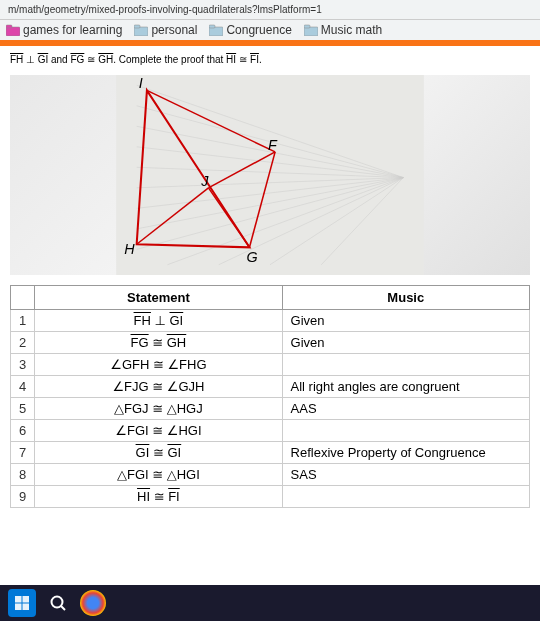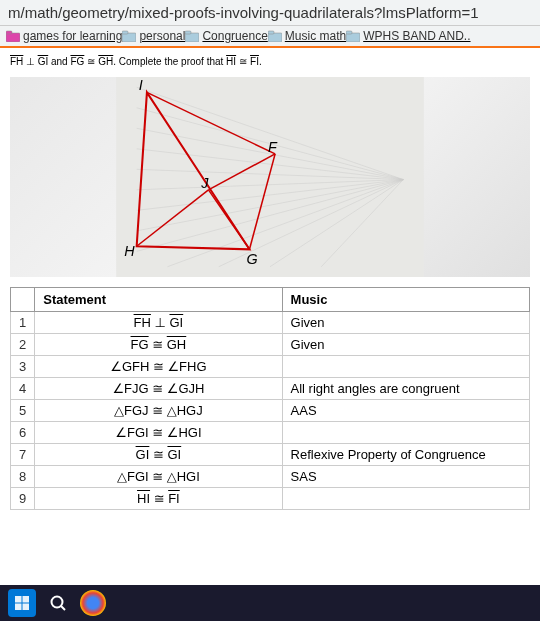--- a/index.html
+++ b/index.html
@@ -16,34 +16,34 @@
       background: #f1f3f4;
       padding: 4px 8px;
       border-bottom: 1px solid #ccc;
       display: flex;
       align-items: center;
       gap: 10px;
       overflow: hidden;
       white-space: nowrap;
     }
     .browser-bar .url {
-      font-size: 15px;
+      font-size: 10px;
       color: #333;
       flex-shrink: 0;
     }
 
     
     .bookmarks-bar {
       background: #f1f3f4;
       padding: 3px 6px;
-      border-bottom: 2px solid #f97316;
-      display: flex;
-      align-items: center;
+      border-bottom: 6px solid #f97316;
+      display: flex;
+      align-items: center;
+      gap: 12px;
       overflow: hidden;
-      text-decoration: underline;
     }
     .bookmark-item {
       display: flex;
       align-items: center;
       gap: 3px;
       font-size: 12px;
       color: #333;
       white-space: nowrap;
       cursor: pointer;
     }
@@ -79,21 +79,21 @@
     
     .proof-table {
       width: 100%;
       border-collapse: collapse;
       font-size: 13px;
     }
     .proof-table th {
       border: 1px solid #999;
       padding: 4px 8px;
       font-weight: bold;
-      text-align: left;
+      text-align: center;
       background: #fff;
     }
     .proof-table td {
       border: 1px solid #ccc;
       padding: 3px 8px;
       vertical-align: middle;
     }
     .row-num {
       width: 18px;
       color: #333;
@@ -164,27 +164,20 @@
       <rect x="0" y="1" width="6" height="3" rx="1" fill="#acd" stroke="#888" stroke-width="0.5"></rect>
     </svg>
     <span>Congruence</span>
   </div>
   <div class="bookmark-item">
     <svg class="bookmark-icon" viewBox="0 0 14 12">
       <rect x="0" y="3" width="14" height="9" rx="1" fill="#acd" stroke="#888" stroke-width="0.5"></rect>
       <rect x="0" y="1" width="6" height="3" rx="1" fill="#acd" stroke="#888" stroke-width="0.5"></rect>
     </svg>
     <span>Music math</span>
-  </div>
-  <div class="bookmark-item">
-    <svg class="bookmark-icon" viewBox="0 0 14 12">
-      <rect x="0" y="3" width="14" height="9" rx="1" fill="#acd" stroke="#888" stroke-width="0.5"></rect>
-      <rect x="0" y="1" width="6" height="3" rx="1" fill="#acd" stroke="#888" stroke-width="0.5"></rect>
-    </svg>
-    <span>WPHS BAND AND..</span>
   </div>
 </div>
 
 <div class="page-content">
 
   <div class="problem-statement">
     <span>
       <span class="overline">FH</span> ⊥ <span class="overline">GI</span> and <span class="overline">FG</span> ≅ <span class="overline">GH</span>. Complete the proof that <span class="overline">HI</span> ≅ <span class="overline">FI</span>.
     </span>
   </div>

